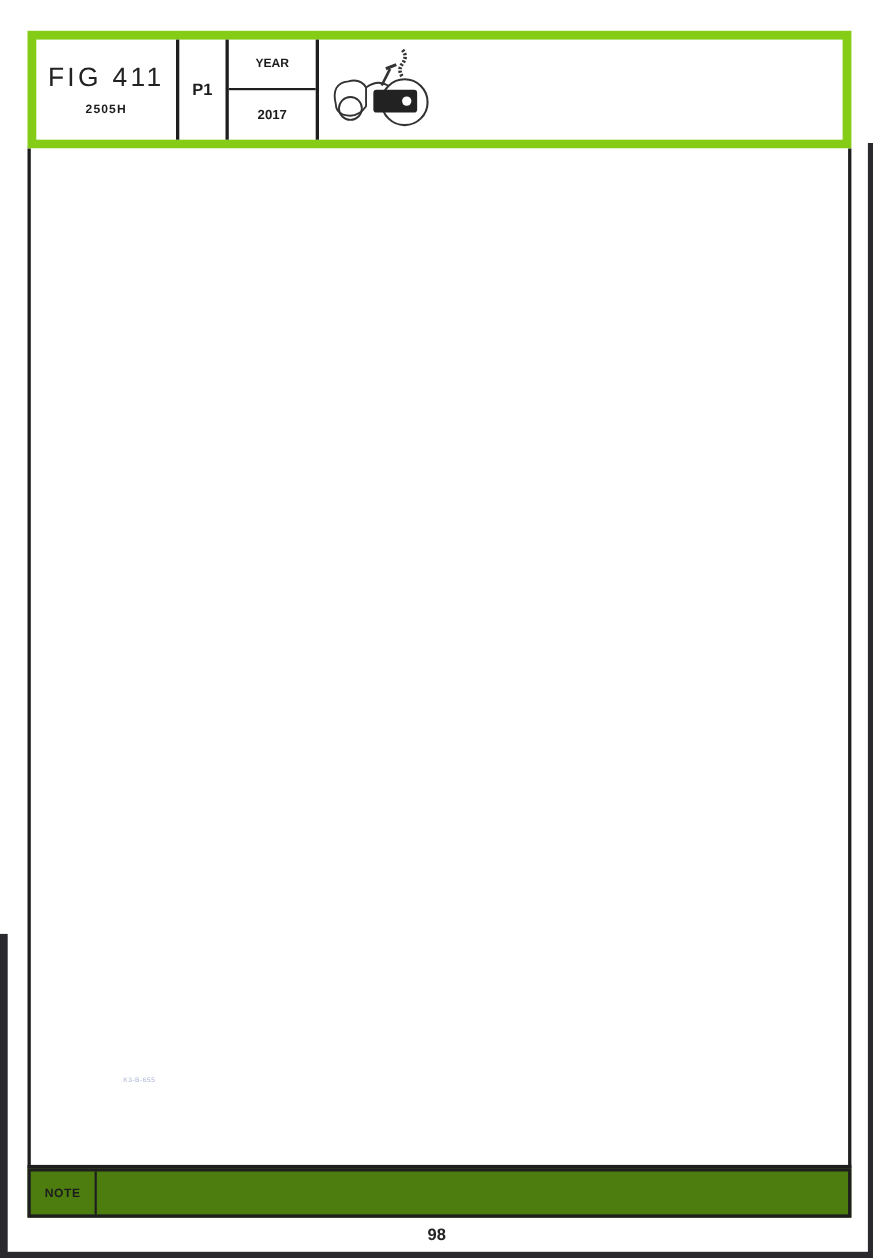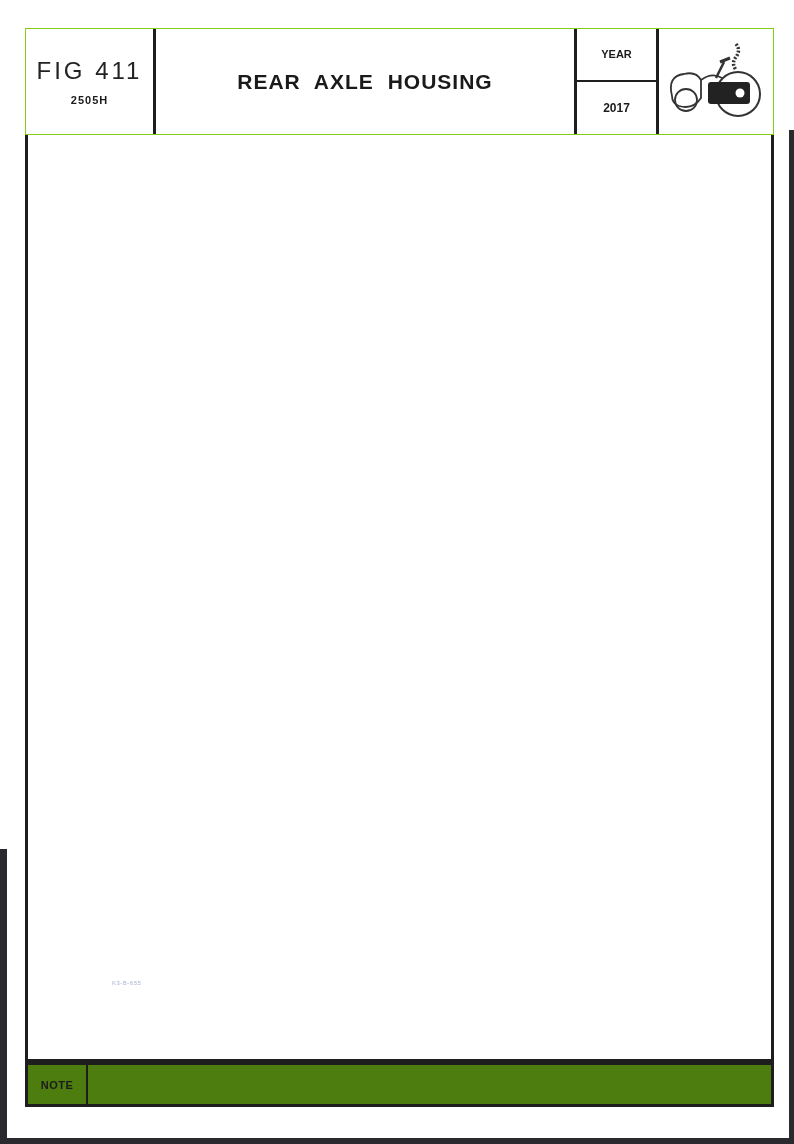--- a/index.html
+++ b/index.html
@@ -7,21 +7,21 @@
         font-family:"Liberation Sans",sans-serif;color:#1c1c1c;}
 
   
   .edge{position:absolute;background:#2a2a2e;}
   #edge-left{left:0;top:849px;width:7px;height:295px;}
   #edge-right{right:0;top:130px;width:5px;height:1014px;}
   #edge-bottom{left:0;top:1138px;width:794px;height:6px;}
 
   
   #header{position:absolute;left:25px;top:28px;width:749px;height:107px;
-          border:1px solid #84cc16;box-sizing:border-box;display:flex;background:#fff;}
+          border:8px solid #84cc16;box-sizing:border-box;display:flex;background:#fff;}
   .hcell{box-sizing:border-box;border-right:3px solid #1e1e1e;display:flex;
          flex-direction:column;align-items:center;justify-content:center;}
   #h-fig{width:130px;}
   #h-title{flex:1;}
   #h-p1{width:45px;}
   #h-year{width:82px;padding:0;justify-content:stretch;}
   #h-icon{width:114px;border-right:none;}
   .fig-label{font-size:24px;letter-spacing:3px;color:#222;}
   .fig-model{font-size:11px;font-weight:bold;margin-top:9px;letter-spacing:1px;}
   .title-label{font-size:21px;font-weight:600;letter-spacing:1px;word-spacing:7px;color:#1a1a1a;}
@@ -450,22 +450,22 @@
       <div class="callout" style="left: 507px; top: 992px;">4</div>
       <div class="callout" style="left: 535px; top: 1007px;">3</div>
       <div class="callout" style="left: 583px; top: 1028px;">2</div>
     </div>
 
   <div id="header">
     <div class="hcell" id="h-fig">
       <div class="fig-label">FIG 411</div>
       <div class="fig-model">2505H</div>
     </div>
-    <div class="hcell" id="h-title">
-      <div class="title-label">REAR AXLE HOUSING</div>
+    <div class="hcell" id="h-p1">
+      <div class="p1-label">P1</div>
     </div>
     <div class="hcell" id="h-year">
       <div class="year-top">YEAR</div>
       <div class="year-bottom">2017</div>
     </div>
     <div class="hcell" id="h-icon">
       <svg width="104" height="96" viewBox="0 0 104 96">
         <path d="M72,10 q5,6 0,13 q-5,6 0,13" fill="none" stroke="#333" stroke-width="3.5" stroke-dasharray="2 1.6"></path>
         <circle cx="74" cy="60" r="22" fill="#fff" stroke="#333" stroke-width="2"></circle>
         <path d="M8,62 Q3,42 20,40 Q32,37 37,46 L37,64 Q29,76 15,72 Q8,69 8,62 Z" fill="none" stroke="#333" stroke-width="1.8"></path>
@@ -481,17 +481,18 @@
 
   <div id="main-frame"></div>
 
   <div id="watermark">K3-B-655</div>
 
   <div id="note-row">
     <div id="note-cell">NOTE</div>
     <div id="note-value"></div>
   </div>
 
+  <div id="page-number">98</div>
 
   <div class="edge" id="edge-left"></div>
   <div class="edge" id="edge-right"></div>
   <div class="edge" id="edge-bottom"></div>
 </div>
 
 </body></html>

